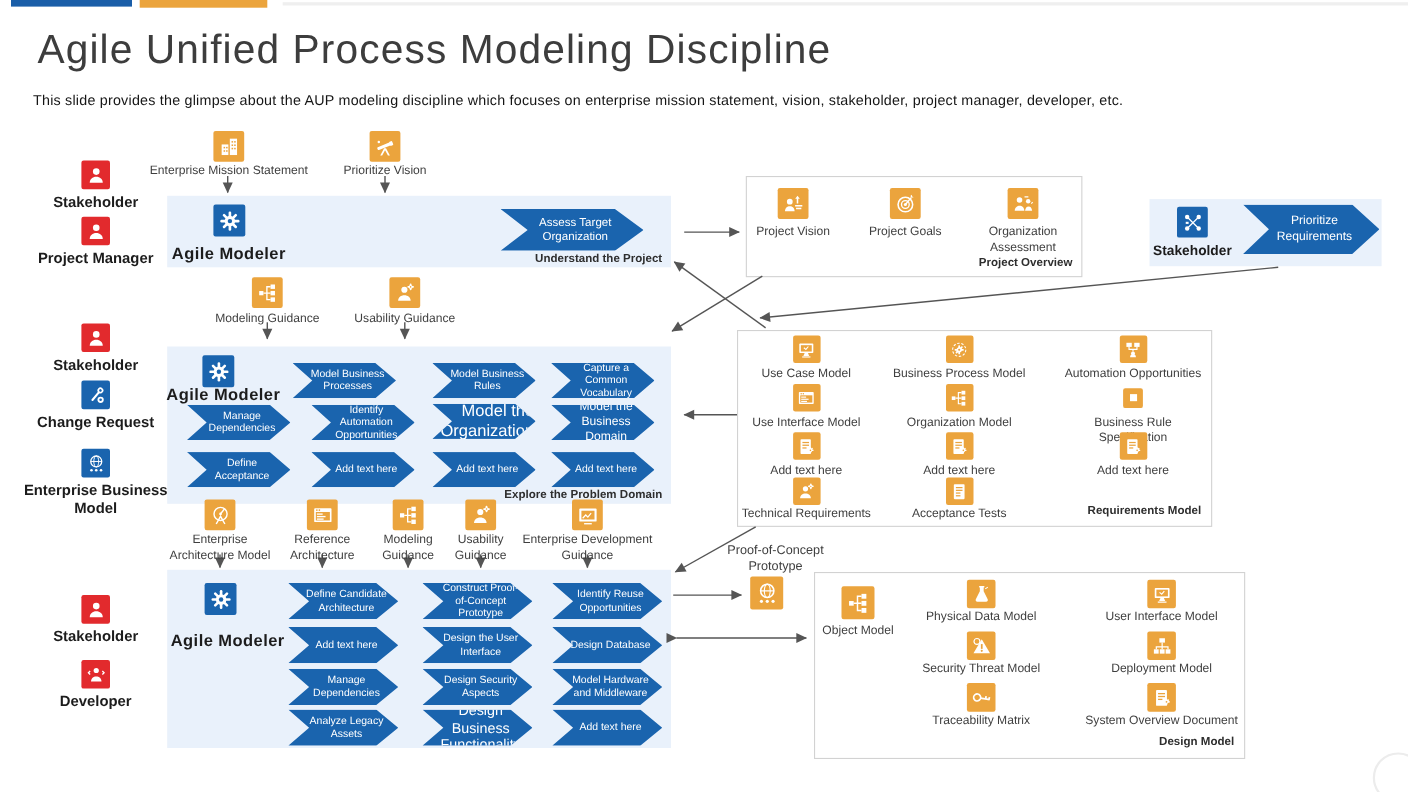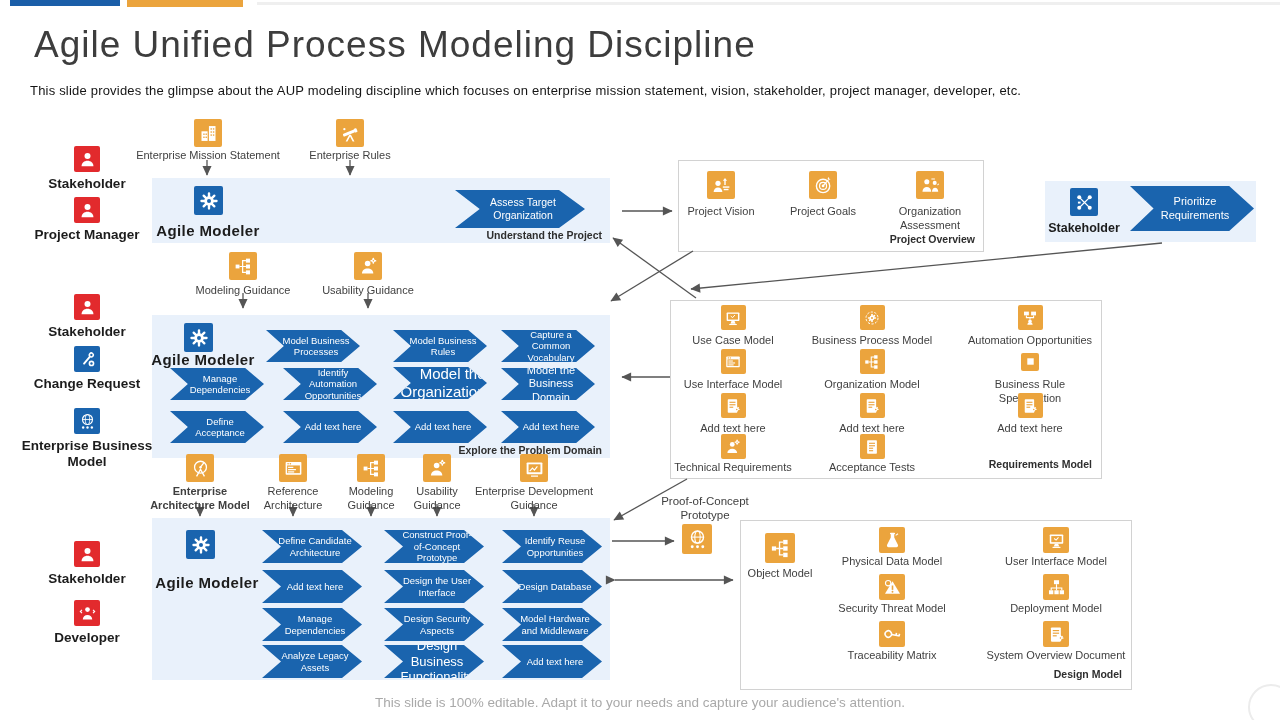--- a/index.html
+++ b/index.html
@@ -36,21 +36,20 @@
 
   <div class="phase-box" style="left:152px;top:178px;width:458px;height:65px;"></div>
   <div class="phase-box" style="left:152px;top:315px;width:458px;height:143px;"></div>
   <div class="phase-box" style="left:152px;top:518px;width:458px;height:162px;"></div>
   <div class="white-box" style="left:678px;top:160px;width:304px;height:90px;"></div>
   <div class="phase-box" style="left:1045px;top:181px;width:211px;height:61px;"></div>
   <div class="white-box" style="left:670px;top:300px;width:430px;height:177px;"></div>
   <div class="white-box" style="left:740px;top:520px;width:390px;height:168px;"></div>
 
   <div id="deco-circle"></div>
-  <div id="footer">This slide is 100% editable. Adapt it to your needs and capture your audience's attention.</div>
 
   <svg id="connectors" width="1280" height="720">
       <defs>
         <marker id="ah" markerWidth="9" markerHeight="8" refX="7.5" refY="4" orient="auto">
           <path d="M0.5,0.5 L8,4 L0.5,7.5 z" fill="#555555"></path>
         </marker>
       </defs>
       <line x1="622" y1="211" x2="672" y2="211" stroke="#555555" stroke-width="1.3" marker-end="url(#ah)"></line>
       <line x1="693" y1="251" x2="611" y2="301" stroke="#555555" stroke-width="1.3" marker-end="url(#ah)"></line>
       <line x1="696" y1="298" x2="613" y2="238" stroke="#555555" stroke-width="1.3" marker-end="url(#ah)"></line>
@@ -150,21 +149,21 @@
     <div class="icon-sq" style="left: 336px; top: 119px; width: 28px; height: 28px; background: rgb(235, 164, 61);">
       <svg width="21" height="21" viewBox="0 0 24 24" fill="#fff">
         <g transform="rotate(-22 11 11)">
           <rect x="3" y="9.6" width="14" height="3.2" rx="1"></rect>
           <rect x="16.5" y="8.9" width="3.5" height="4.6" rx="1"></rect>
         </g>
         <path d="M10.5 13.5L6.5 21h2l3-5.5 3 5.5h2l-4-7.5z"></path>
         <circle cx="5" cy="7" r="1.3"></circle>
       </svg>
     </div>
-    <div class="lbl" style="left: 270px; top: 149px; width: 160px;">Enterprise Rules</div>
+    <div class="lbl" style="left: 270px; top: 149px; width: 160px;">Prioritize Vision</div>
     <div class="icon-sq" style="left: 194px; top: 186px; width: 29px; height: 29px; background: rgb(26, 100, 174);">
       <svg width="22" height="22" viewBox="0 0 24 24" fill="#fff">
         <g>
           <rect x="10.7" y="2.5" width="2.6" height="19" rx="1.2"></rect>
           <rect x="2.5" y="10.7" width="19" height="2.6" rx="1.2"></rect>
           <g transform="rotate(45 12 12)">
             <rect x="10.7" y="2.5" width="2.6" height="19" rx="1.2"></rect>
             <rect x="2.5" y="10.7" width="19" height="2.6" rx="1.2"></rect>
           </g>
         </g>
@@ -420,21 +419,21 @@
     <div class="lbl" style="left: 808px; top: 461px; width: 128px;">Acceptance Tests</div>
     <div class="caption" style="left: 962px; top: 458px; width: 130px;">Requirements  Model</div>
     <div class="icon-sq" style="left: 186px; top: 454px; width: 28px; height: 28px; background: rgb(235, 164, 61);">
       <svg width="21" height="21" viewBox="0 0 24 24" fill="#fff">
         <circle cx="12" cy="10.5" r="6.8" fill="none" stroke="#fff" stroke-width="1.5"></circle>
         <circle cx="12" cy="10.5" r="1.4"></circle>
         <path d="M12 10.5l4.2-5.4" stroke="#fff" stroke-width="1.5"></path>
         <path d="M7.5 21l4.5-8 4.5 8" fill="none" stroke="#fff" stroke-width="1.5"></path>
       </svg>
     </div>
-    <div class="lbl" style="left: 145px; top: 485px; width: 110px; font-weight: bold;">Enterprise Architecture Model</div>
+    <div class="lbl" style="left: 145px; top: 485px; width: 110px;">Enterprise Architecture Model</div>
     <div class="icon-sq" style="left: 279px; top: 454px; width: 28px; height: 28px; background: rgb(235, 164, 61);">
       <svg width="21" height="21" viewBox="0 0 24 24" fill="#fff">
         <rect x="3" y="4.5" width="18" height="14.5" rx="1"></rect>
         <rect x="4.7" y="8.5" width="14.6" height="8.8" fill="#eba43d"></rect>
         <circle cx="5.8" cy="6.5" r=".9" fill="#eba43d"></circle>
         <circle cx="8.4" cy="6.5" r=".9" fill="#eba43d"></circle>
         <rect x="5.8" y="10" width="6" height="1.4"></rect>
         <rect x="5.8" y="12.6" width="9" height="1.4"></rect>
         <rect x="5.8" y="15.2" width="7" height="1.4"></rect>
       </svg>

